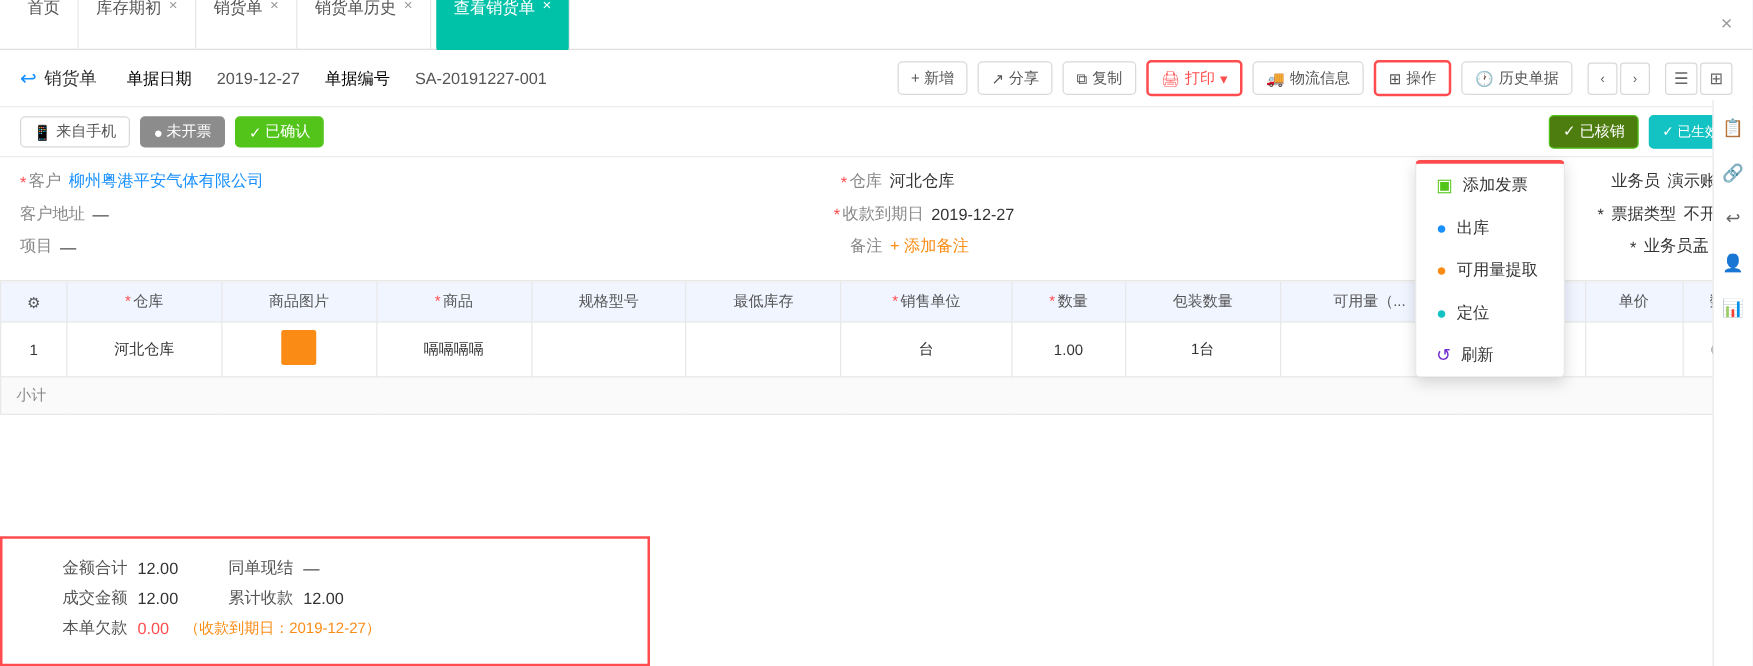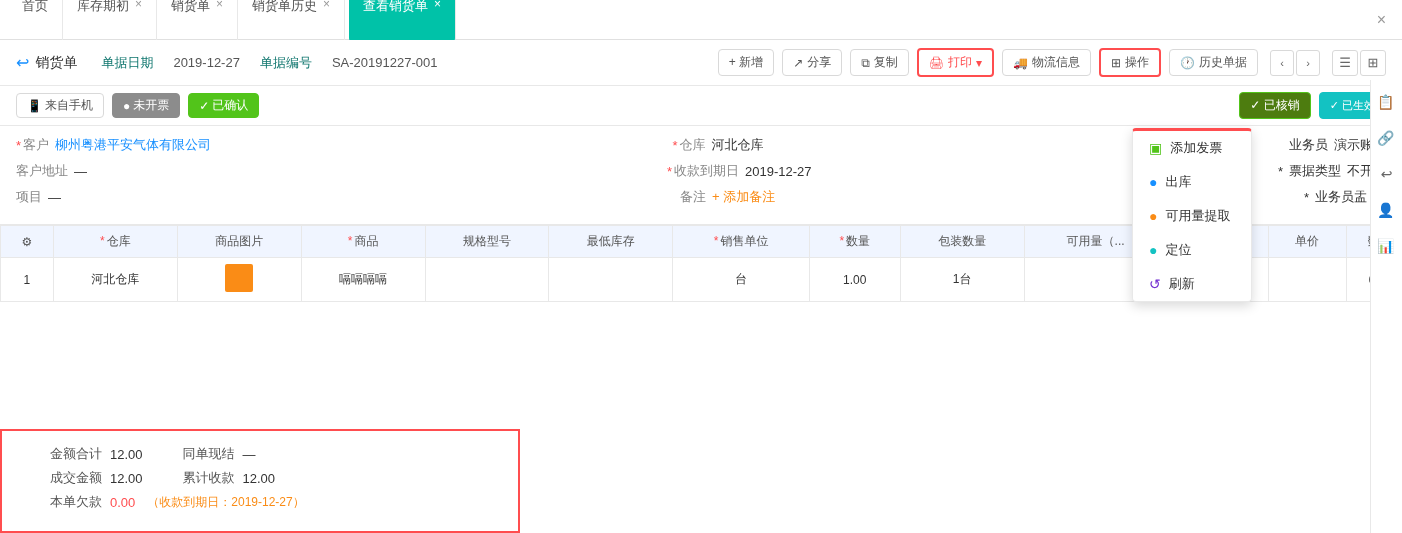--- a/index.html
+++ b/index.html
@@ -38,21 +38,21 @@
       border-bottom: 1px solid #e8e8e8; background: #fff;
     }
     .doc-title {
       display: flex; align-items: center; gap: 6px; font-size: 14px; color: #333;
       margin-right: 24px;
     }
     .doc-title .icon { color: #1890ff; font-size: 16px; }
     .doc-meta {
       display: flex; align-items: center; gap: 20px; flex: 1; font-size: 13px; color: #555;
     }
-    .doc-meta .label { color: #0f766e; }
+    .doc-meta .label { color: #000000; }
     .doc-actions {
       display: flex; align-items: center; gap: 8px; margin-left: auto;
     }
     .btn-action {
       display: flex; align-items: center; gap: 4px; padding: 4px 10px;
       border: 1px solid #d9d9d9; border-radius: 4px; cursor: pointer;
       font-size: 12px; background: #fff; color: #555; white-space: nowrap;
     }
     .btn-action.outlined-red { border: 2px solid #ff4d4f; color: #ff4d4f; font-weight: 500; }
     .btn-green { background: #4d7c0f; color: #fff; border: 1px solid #52c41a; border-radius: 4px; padding: 4px 10px; font-size: 12px; cursor: pointer; }
@@ -364,20 +364,23 @@
             <td></td>
             <td></td>
             <td>台</td>
             <td>1.00</td>
             <td>1台</td>
             <td></td>
             <td>12.00</td>
             <td></td>
             <td>0.</td>
           </tr>
+          <tr class="subtotal">
+            <td colspan="13" style="text-align:left; padding-left:12px;">小计</td>
+          </tr>
         </tbody>
       </table>
     </div>
 
     <div class="payment-box">
       <div class="payment-row">
         <div class="payment-item">
           <span class="plabel">金额合计</span>
           <span class="pvalue">12.00</span>
         </div>

